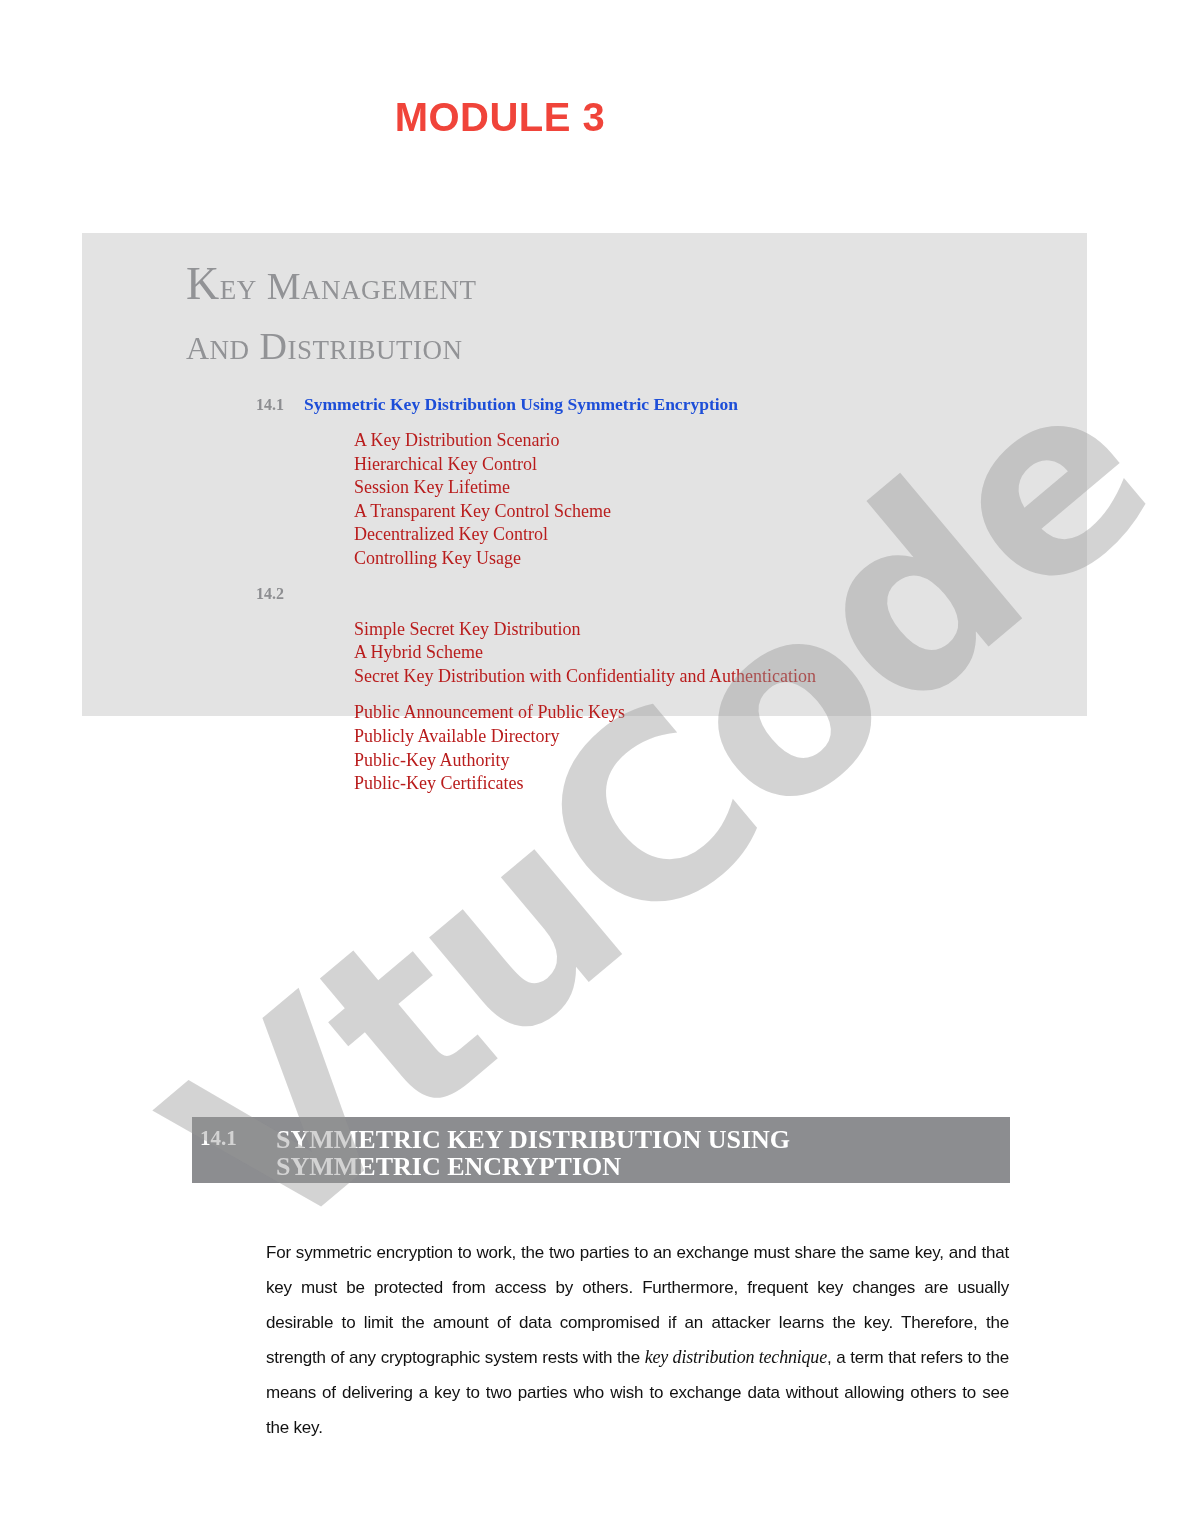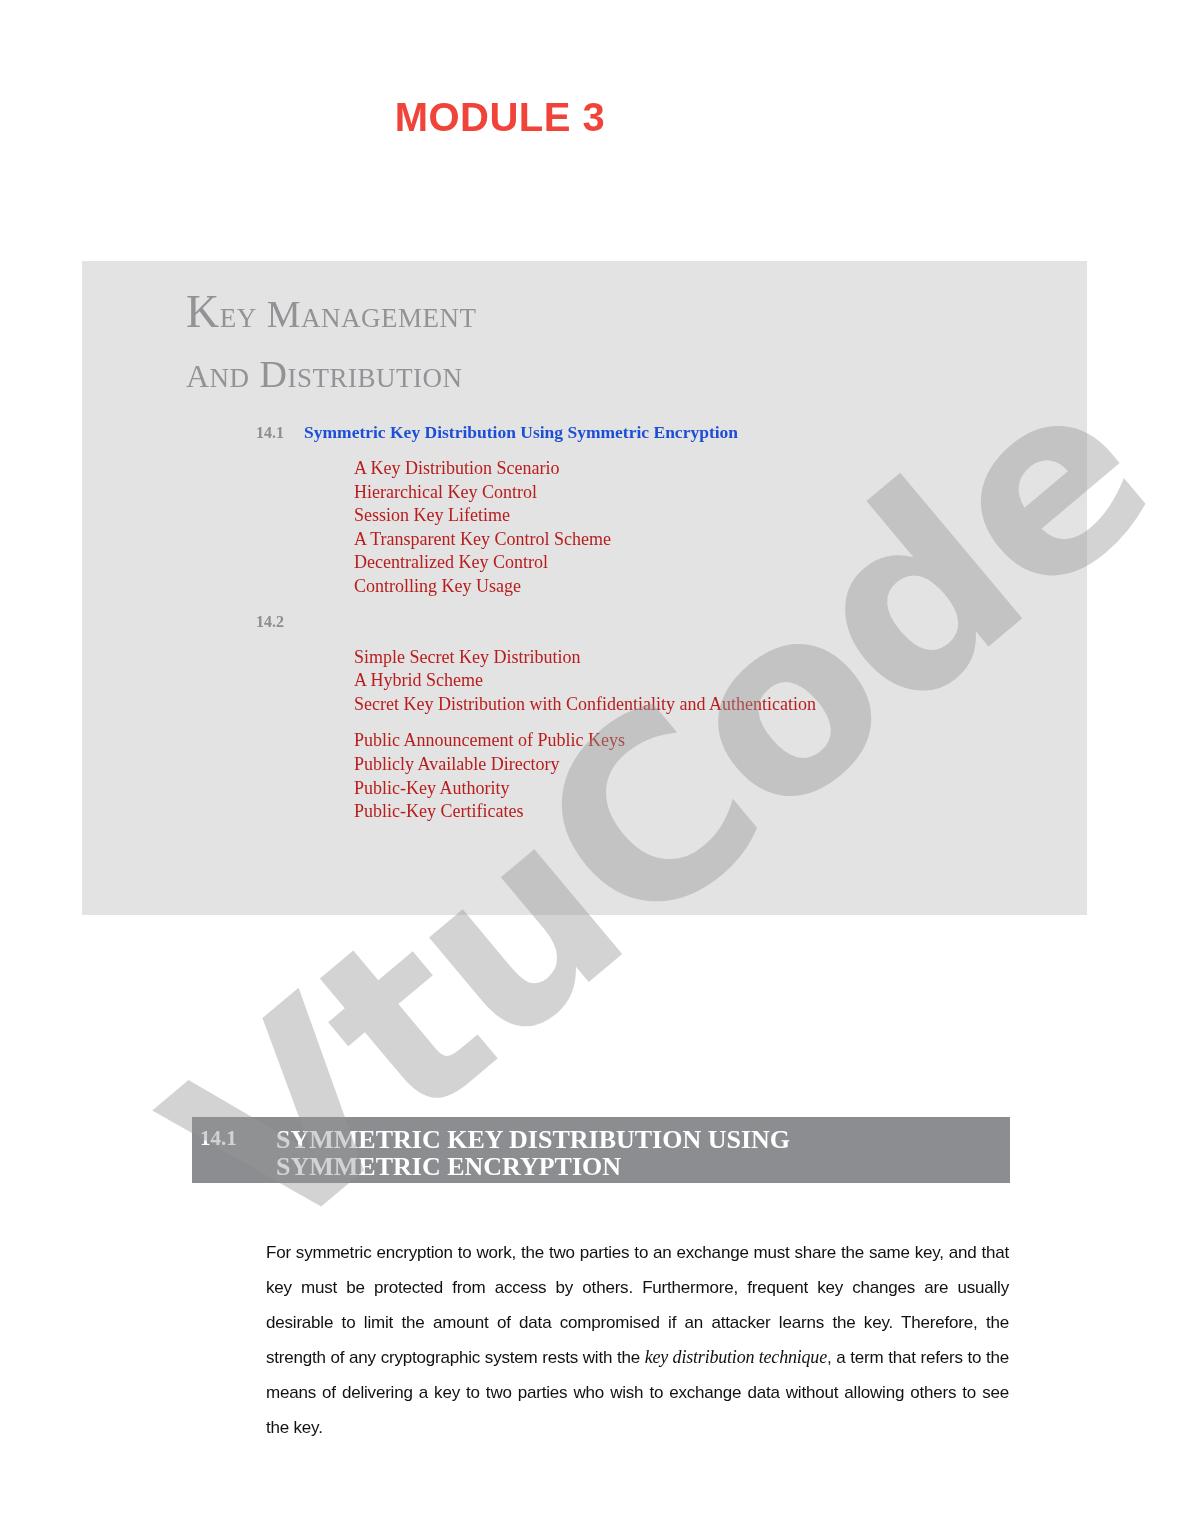--- a/index.html
+++ b/index.html
@@ -7,21 +7,21 @@
     width: 1200px; height: 1516px; background: #ffffff;
     position: relative; overflow: hidden;
     font-family: "Liberation Serif", serif;
   }
   .module-title {
     position: absolute; top: 95px; left: 0; width: 1000px; text-align: center;
     font-family: "Liberation Sans", sans-serif; font-weight: bold;
     font-size: 40px; color: #f0443a; letter-spacing: 0.5px;
   }
   .chapter-box {
-    position: absolute; left: 82px; top: 261px; width: 1005px; height: 654px;
+    position: absolute; left: 82px; top: 233px; width: 1005px; height: 483px;
     background: #e3e3e3;
   }
   .chapter-title {
     position: absolute; left: 104px; top: 22px;
     font-family: "Liberation Serif", serif; color: #929396;
     font-size: 38px; line-height: 58px; font-variant: small-caps;
     letter-spacing: 0.5px;
   }
   .chapter-title .line { display: block; }
   .chapter-title .line::first-letter { font-size: 46px; }

